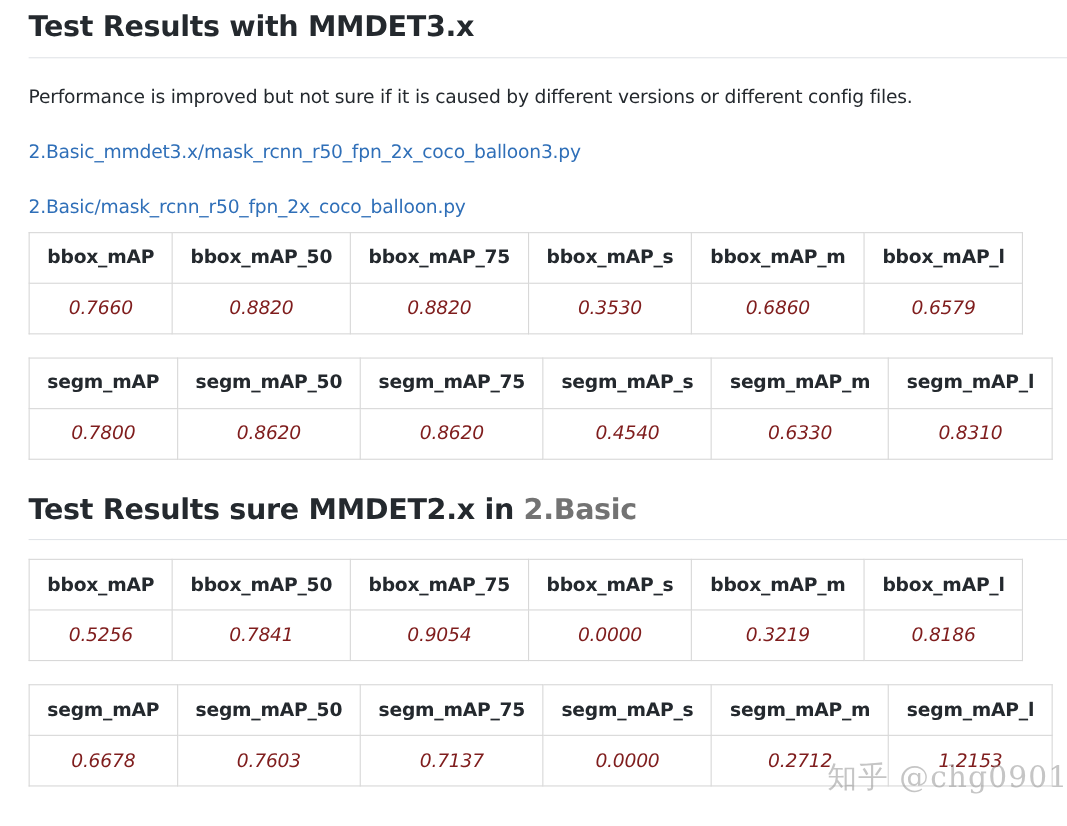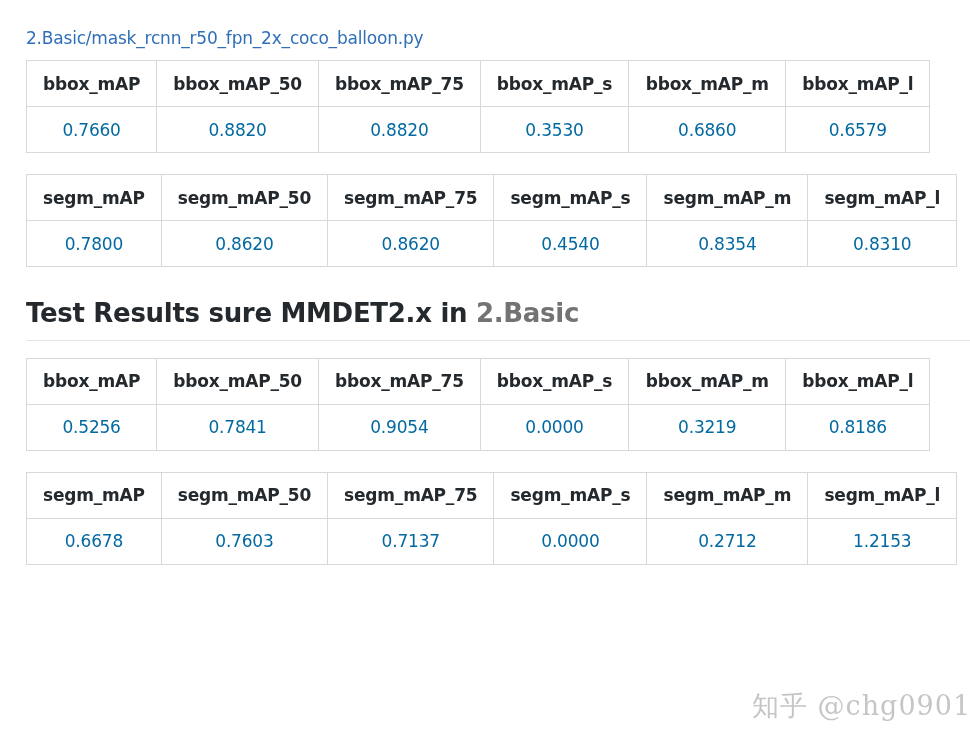--- a/index.html
+++ b/index.html
@@ -52,21 +52,21 @@
     }
     th, td {
       border: 1px solid #d8d8d8;
       padding: 0 16px;
       text-align: center;
       white-space: nowrap;
       height: 45px;
       letter-spacing: -0.2px;
     }
     th { font-weight: 600; color: #24292e; }
-    td { color: #0369a1; }
+    td { color: #7f1d1d; font-style: italic; }
     .t-bbox3 { margin-top: 10px; }
     .t-segm3 { margin-top: 21px; }
     .t-bbox3 th:nth-child(1), .t-bbox3 td:nth-child(1) { width: 97px; }
     .t-bbox3 th:nth-child(2), .t-bbox3 td:nth-child(2) { width: 128px; }
     .t-bbox3 th:nth-child(3), .t-bbox3 td:nth-child(3) { width: 128px; }
     .t-bbox3 th:nth-child(4), .t-bbox3 td:nth-child(4) { width: 115px; }
     .t-bbox3 th:nth-child(5), .t-bbox3 td:nth-child(5) { width: 124px; }
     .t-bbox3 th:nth-child(6), .t-bbox3 td:nth-child(6) { width: 110px; }
     .t-segm3 th:nth-child(1), .t-segm3 td:nth-child(1) { width: 101px; }
     .t-segm3 th:nth-child(2), .t-segm3 td:nth-child(2) { width: 132px; }
@@ -99,22 +99,29 @@
       letter-spacing: 1px;
       white-space: nowrap;
       pointer-events: none;
     }
   </style>
 </head>
 <body>
 
 <div class="page">
 
-
-
+  <h2 class="first">
+    <span>Test Results with MMDET3.x</span>
+  </h2>
+
+  <p class="desc">Performance is improved but not sure if it is caused by different versions or different config files.</p>
+
+  <p class="link">
+    <a href="#">2.Basic_mmdet3.x/mask_rcnn_r50_fpn_2x_coco_balloon3.py</a>
+  </p>
 
   <p class="link">
     <a href="#">2.Basic/mask_rcnn_r50_fpn_2x_coco_balloon.py</a>
   </p>
 
   <table class="t-bbox3">
     <thead>
       <tr>
         <th>bbox_mAP</th>
         <th>bbox_mAP_50</th>
@@ -146,21 +153,21 @@
         <th>segm_mAP_m</th>
         <th>segm_mAP_l</th>
       </tr>
     </thead>
     <tbody>
       <tr>
         <td>0.7800</td>
         <td>0.8620</td>
         <td>0.8620</td>
         <td>0.4540</td>
-        <td>0.8354</td>
+        <td>0.6330</td>
         <td>0.8310</td>
       </tr>
     </tbody>
   </table>
 
   <h2 class="second">
     <span>Test Results sure MMDET2.x in </span><a href="#">2.Basic</a>
   </h2>
 
   <table class="t-bbox2">

